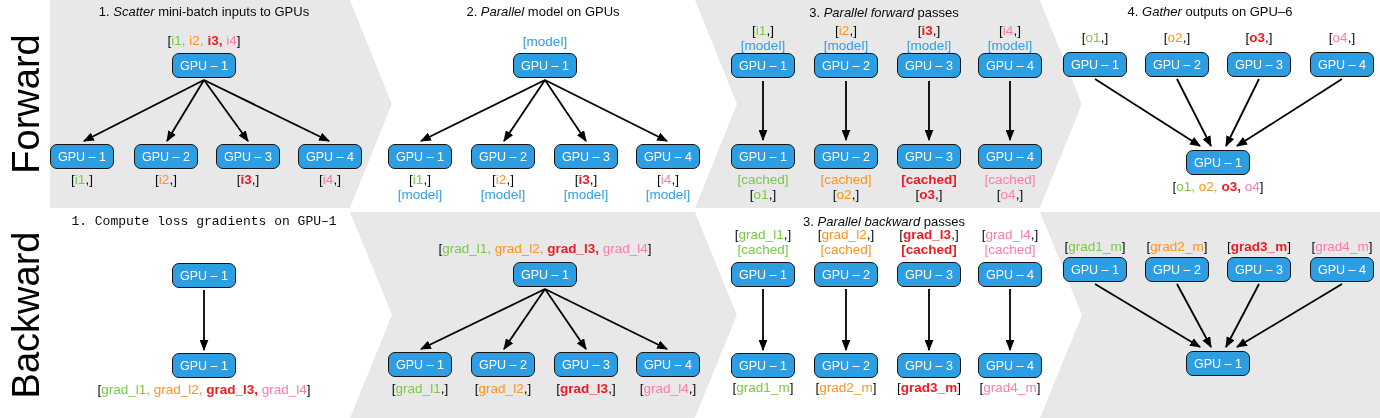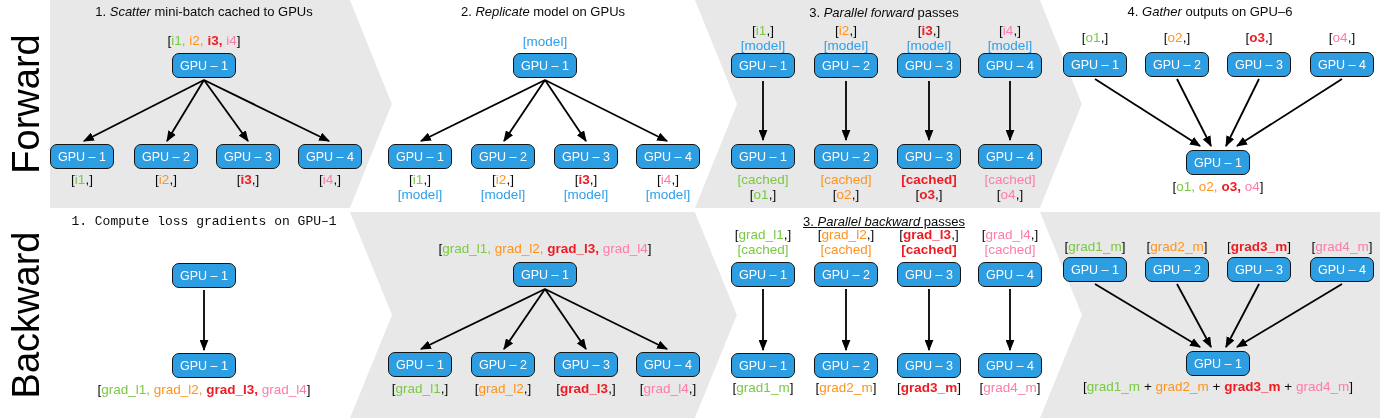--- a/index.html
+++ b/index.html
@@ -83,33 +83,33 @@
       <line x1="929" y1="289" x2="929" y2="350" marker-end="url(#ah)"></line>
       <line x1="1010" y1="289" x2="1010" y2="350" marker-end="url(#ah)"></line>
 
       <line x1="1095" y1="284" x2="1200" y2="347" marker-end="url(#ah)"></line>
       <line x1="1177" y1="284" x2="1211" y2="347" marker-end="url(#ah)"></line>
       <line x1="1259" y1="284" x2="1226" y2="347" marker-end="url(#ah)"></line>
       <line x1="1342" y1="284" x2="1237" y2="347" marker-end="url(#ah)"></line>
     </g>
   </svg>
 
-  <div class="ttl" style="left:204px;top:4px;"><span>1. </span><span class="it">Scatter</span><span> mini-batch cached to GPUs</span></div>
+  <div class="ttl" style="left:204px;top:4px;"><span>1. </span><span class="it">Scatter</span><span> mini-batch inputs to GPUs</span></div>
   <div class="lbl" style="left:204px;top:33px;"><span>[</span><span class="c-green">i1,</span><span> </span><span class="c-orange">i2,</span><span> </span><span class="c-red">i3,</span><span> </span><span class="c-pink">i4</span><span>]</span></div>
   <div class="gpu" style="left:204px;top:53px;">GPU – 1</div>
   <div class="gpu" style="left:82px;top:144px;">GPU – 1</div>
   <div class="gpu" style="left:166px;top:144px;">GPU – 2</div>
   <div class="gpu" style="left:248px;top:144px;">GPU – 3</div>
   <div class="gpu" style="left:330px;top:144px;">GPU – 4</div>
   <div class="lbl" style="left:82px;top:172px;"><span>[</span><span class="c-green">i1</span><span>,]</span></div>
   <div class="lbl" style="left:166px;top:172px;"><span>[</span><span class="c-orange">i2</span><span>,]</span></div>
   <div class="lbl" style="left:248px;top:172px;"><span>[</span><span class="c-red">i3</span><span>,]</span></div>
   <div class="lbl" style="left:330px;top:172px;"><span>[</span><span class="c-pink">i4</span><span>,]</span></div>
 
-  <div class="ttl" style="left:543px;top:4px;"><span>2. </span><span class="it">Replicate</span><span> model on GPUs</span></div>
+  <div class="ttl" style="left:543px;top:4px;"><span>2. </span><span class="it">Parallel</span><span> model on GPUs</span></div>
   <div class="lbl" style="left:545px;top:34px;"><span class="c-blue">[model]</span></div>
   <div class="gpu" style="left:545px;top:53px;">GPU – 1</div>
   <div class="gpu" style="left:420px;top:144px;">GPU – 1</div>
   <div class="gpu" style="left:503px;top:144px;">GPU – 2</div>
   <div class="gpu" style="left:586px;top:144px;">GPU – 3</div>
   <div class="gpu" style="left:668px;top:144px;">GPU – 4</div>
   <div class="lbl" style="left:420px;top:172px;"><span>[</span><span class="c-green">i1</span><span>,]</span></div>
   <div class="lbl" style="left:420px;top:187px;"><span class="c-blue">[model]</span></div>
   <div class="lbl" style="left:503px;top:172px;"><span>[</span><span class="c-orange">i2</span><span>,]</span></div>
   <div class="lbl" style="left:503px;top:187px;"><span class="c-blue">[model]</span></div>
@@ -165,21 +165,21 @@
   <div class="gpu" style="left:545px;top:262px;">GPU – 1</div>
   <div class="gpu" style="left:420px;top:352px;">GPU – 1</div>
   <div class="gpu" style="left:503px;top:352px;">GPU – 2</div>
   <div class="gpu" style="left:586px;top:352px;">GPU – 3</div>
   <div class="gpu" style="left:668px;top:352px;">GPU – 4</div>
   <div class="lbl" style="left:420px;top:381px;"><span>[</span><span class="c-green">grad_l1</span><span>,]</span></div>
   <div class="lbl" style="left:503px;top:381px;"><span>[</span><span class="c-orange">grad_l2</span><span>,]</span></div>
   <div class="lbl" style="left:586px;top:381px;"><span>[</span><span class="c-red">grad_l3</span><span>,]</span></div>
   <div class="lbl" style="left:668px;top:381px;"><span>[</span><span class="c-pink">grad_l4</span><span>,]</span></div>
 
-  <div class="ttl" style="left:884px;top:214px;text-decoration:underline;"><span>3. </span><span class="it">Parallel backward</span><span> passes</span></div>
+  <div class="ttl" style="left:884px;top:214px;"><span>3. </span><span class="it">Parallel backward</span><span> passes</span></div>
   <div class="lbl" style="left:763px;top:227px;"><span>[</span><span class="c-green">grad_l1</span><span>,]</span></div>
   <div class="lbl" style="left:763px;top:242px;"><span class="c-green">[cached]</span></div>
   <div class="lbl" style="left:846px;top:227px;"><span>[</span><span class="c-orange">grad_l2</span><span>,]</span></div>
   <div class="lbl" style="left:846px;top:242px;"><span class="c-orange">[cached]</span></div>
   <div class="lbl" style="left:929px;top:227px;"><span>[</span><span class="c-red">grad_l3</span><span>,]</span></div>
   <div class="lbl" style="left:929px;top:242px;"><span class="c-red">[cached]</span></div>
   <div class="lbl" style="left:1010px;top:227px;"><span>[</span><span class="c-pink">grad_l4</span><span>,]</span></div>
   <div class="lbl" style="left:1010px;top:242px;"><span class="c-pink">[cached]</span></div>
   <div class="gpu" style="left:763px;top:262px;">GPU – 1</div>
   <div class="gpu" style="left:846px;top:262px;">GPU – 2</div>
@@ -196,15 +196,14 @@
 
   <div class="lbl" style="left:1095px;top:239px;"><span>[</span><span class="c-green">grad1_m</span><span>]</span></div>
   <div class="lbl" style="left:1177px;top:239px;"><span>[</span><span class="c-orange">grad2_m</span><span>]</span></div>
   <div class="lbl" style="left:1259px;top:239px;"><span>[</span><span class="c-red">grad3_m</span><span>]</span></div>
   <div class="lbl" style="left:1342px;top:239px;"><span>[</span><span class="c-pink">grad4_m</span><span>]</span></div>
   <div class="gpu" style="left:1095px;top:257px;">GPU – 1</div>
   <div class="gpu" style="left:1177px;top:257px;">GPU – 2</div>
   <div class="gpu" style="left:1259px;top:257px;">GPU – 3</div>
   <div class="gpu" style="left:1342px;top:257px;">GPU – 4</div>
   <div class="gpu" style="left:1218px;top:351px;">GPU – 1</div>
-  <div class="lbl" style="left:1218px;top:379px;"><span>[</span><span class="c-green">grad1_m</span><span> + </span><span class="c-orange">grad2_m</span><span> + </span><span class="c-red">grad3_m</span><span> + </span><span class="c-pink">grad4_m</span><span>]</span></div>
 
 </div>
 
 </body></html>

